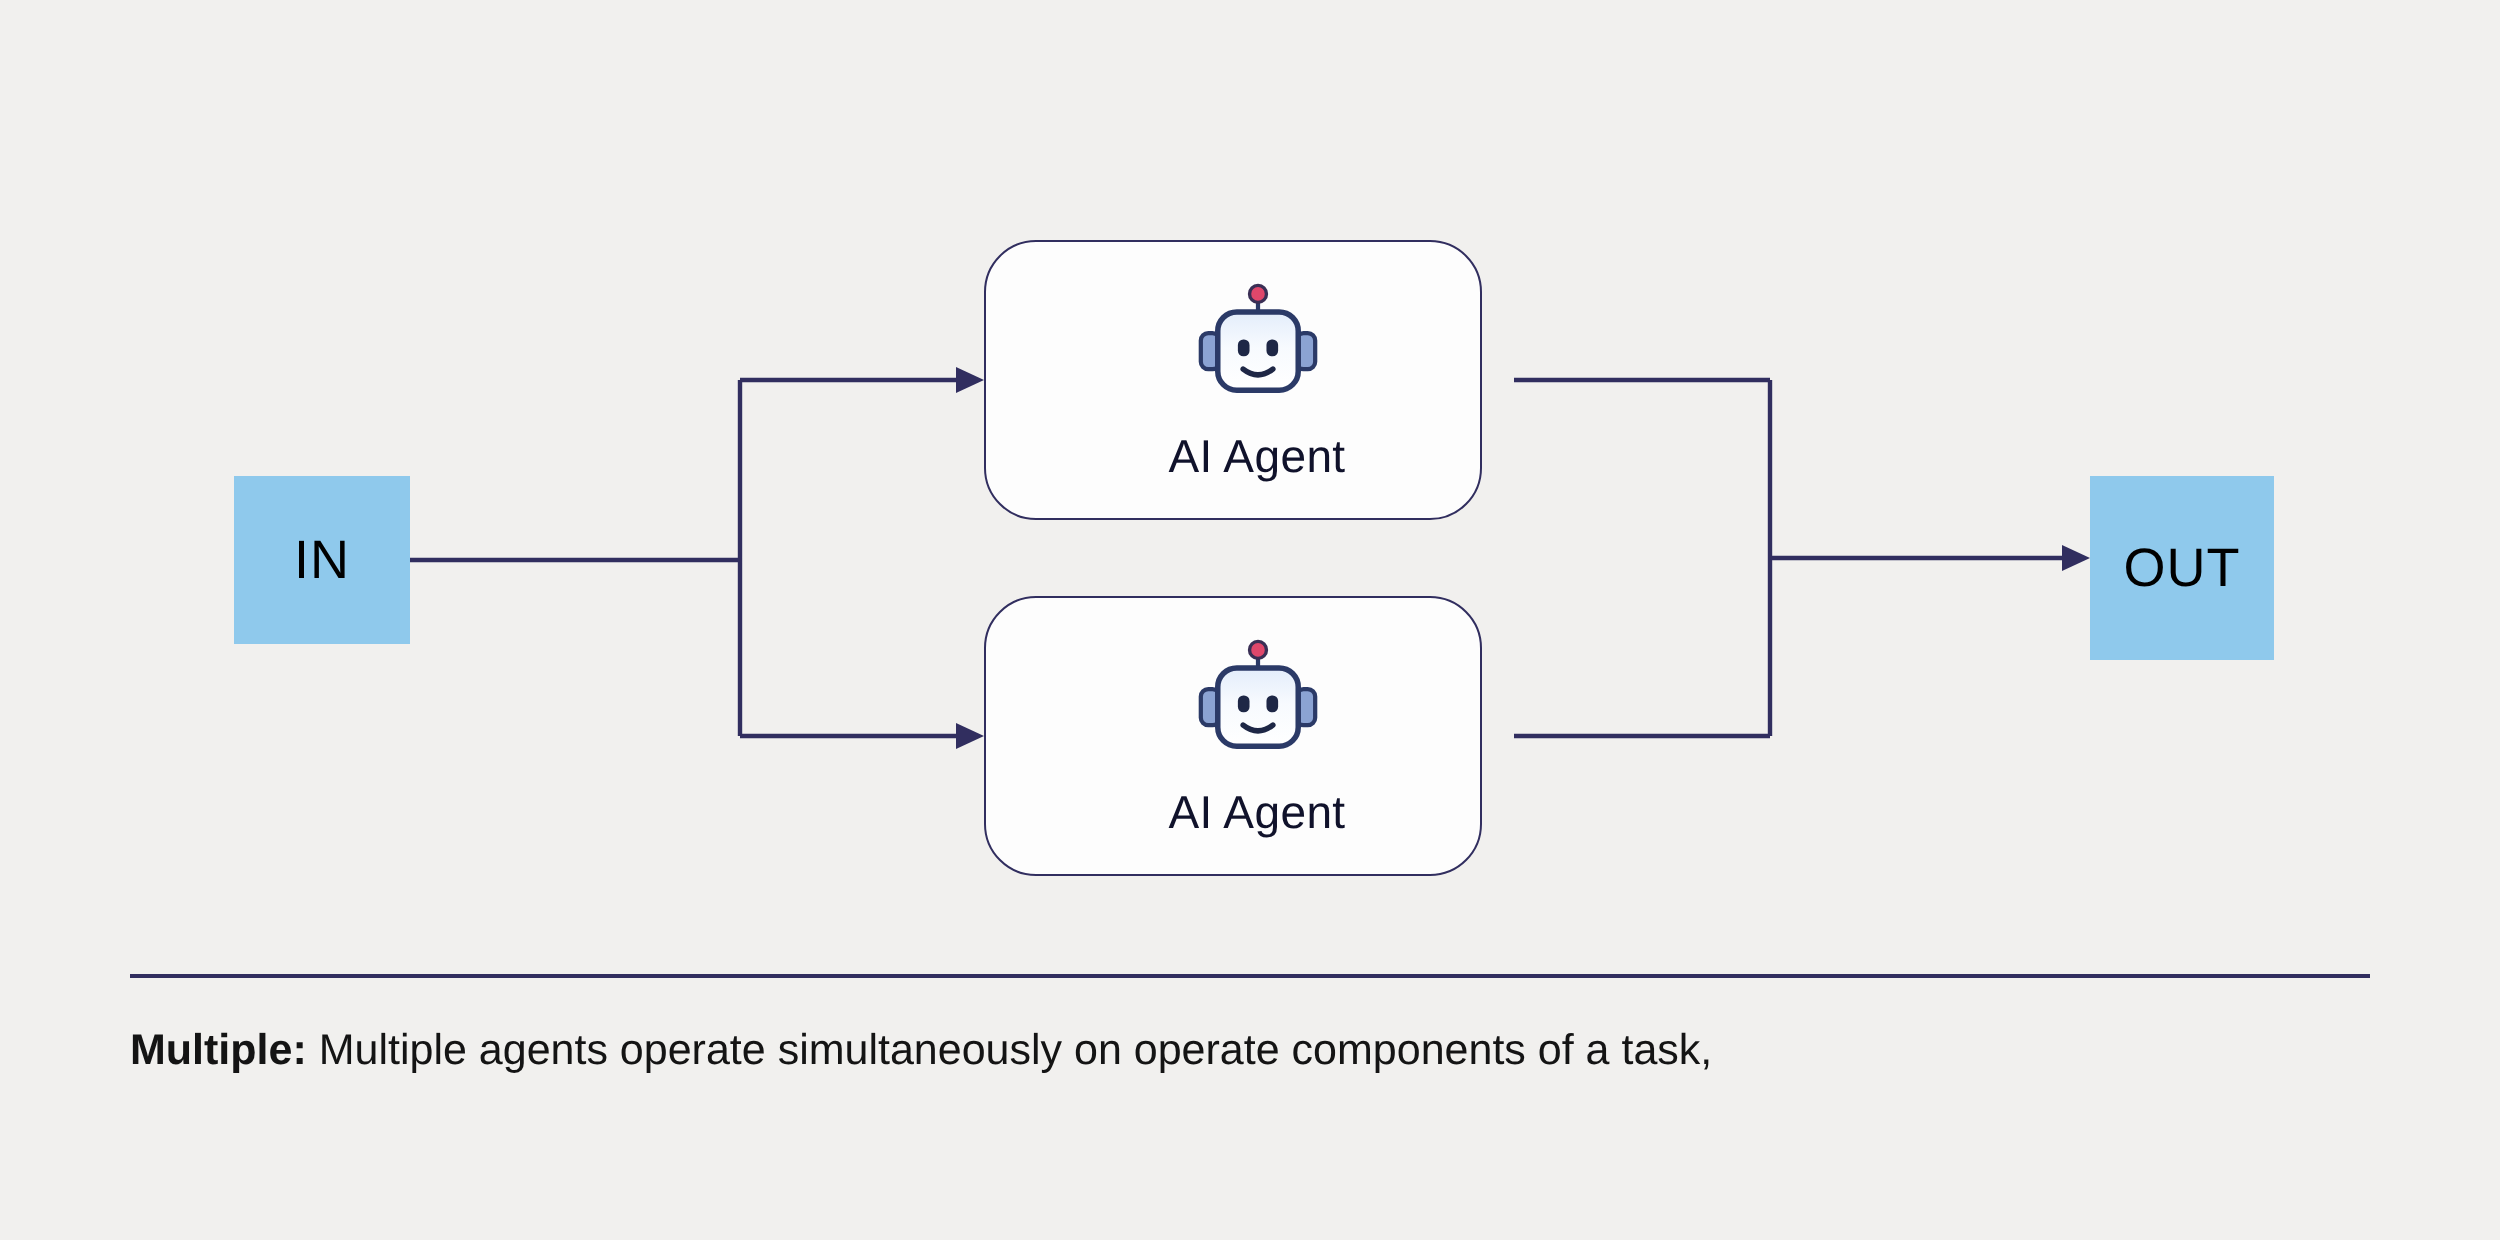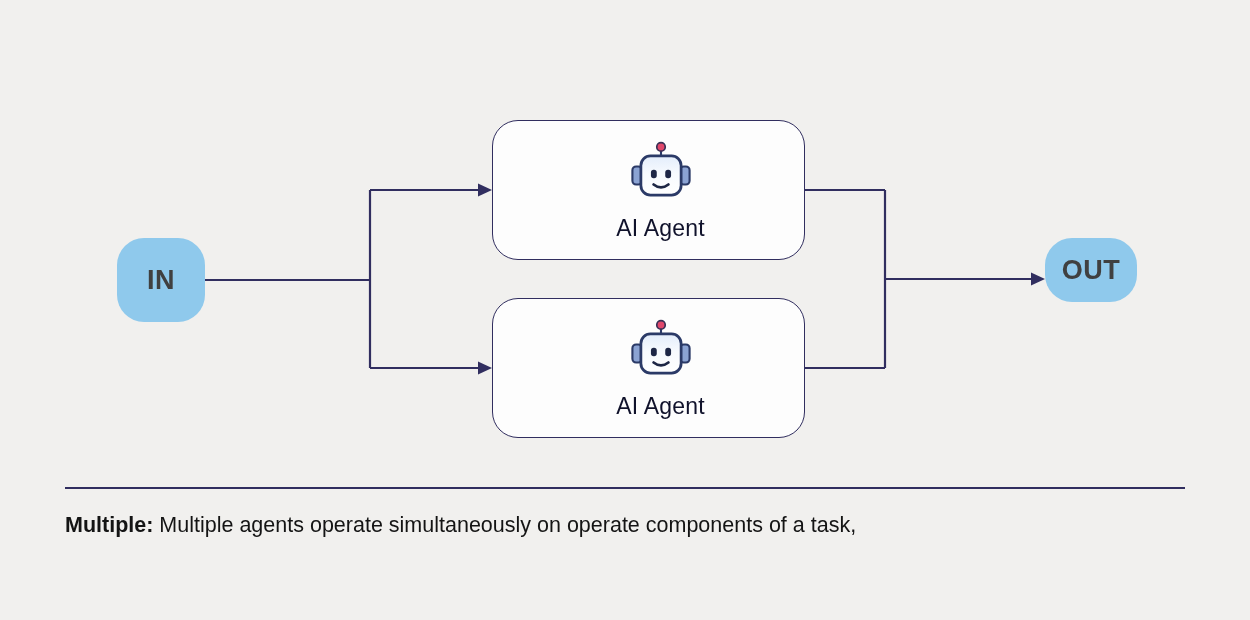--- a/index.html
+++ b/index.html
@@ -37,32 +37,31 @@
     width:1250px;
     height:620px;
     color:var(--navy);
   }
   .io-node{
     position:absolute;
     display:flex;
     align-items:center;
     justify-content:center;
     background:var(--light-blue);
-    color:#404040;
+    color:#000000;
     font-size:27px;
-    font-weight:700;
+    font-weight:400;
     letter-spacing:.5px;
-    border-radius:27px;
   }
   .io-in{left:117px;top:238px;width:88px;height:84px;}
-  .io-out{left:1045px;top:238px;width:92px;height:64px;}
+  .io-out{left:1045px;top:238px;width:92px;height:92px;}
   .agent-node{
     position:absolute;
     left:492px;
-    width:313px;
+    width:249px;
     height:140px;
     background:var(--node-fill);
     border:1.6px solid var(--navy);
     border-radius:26px;
     display:flex;
     flex-direction:column;
     align-items:center;
     justify-content:center;
     gap:4px;
     padding-left:24px;

